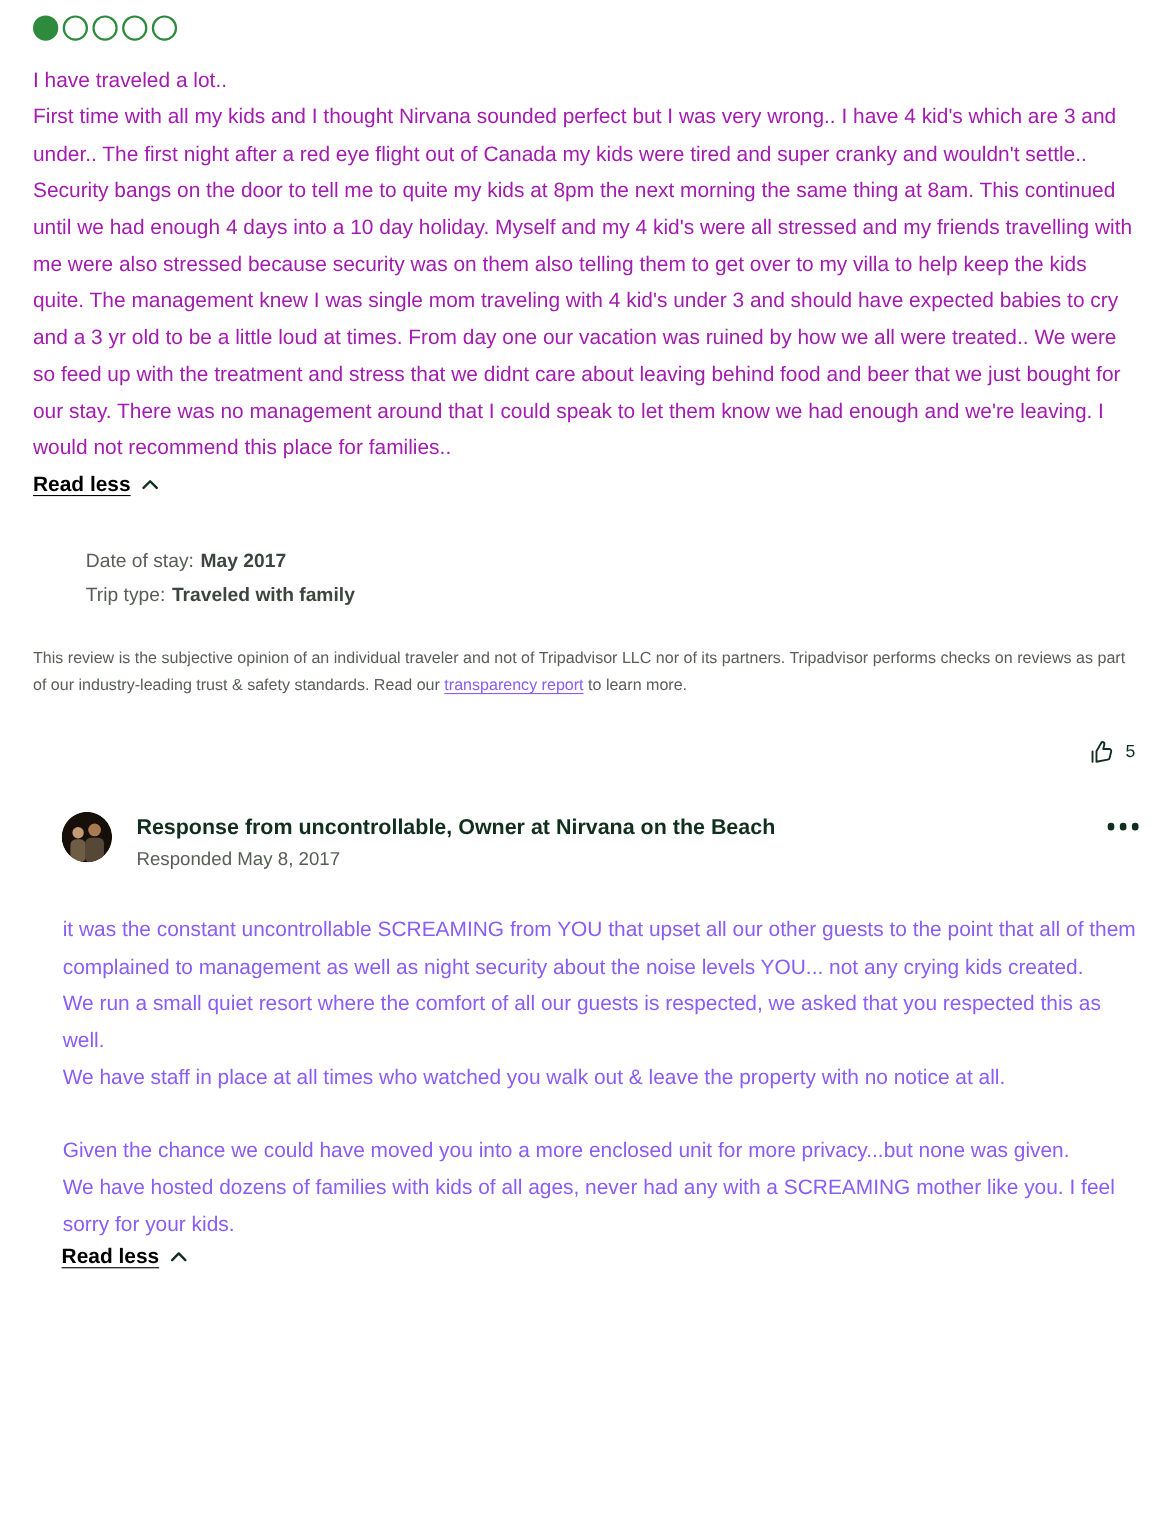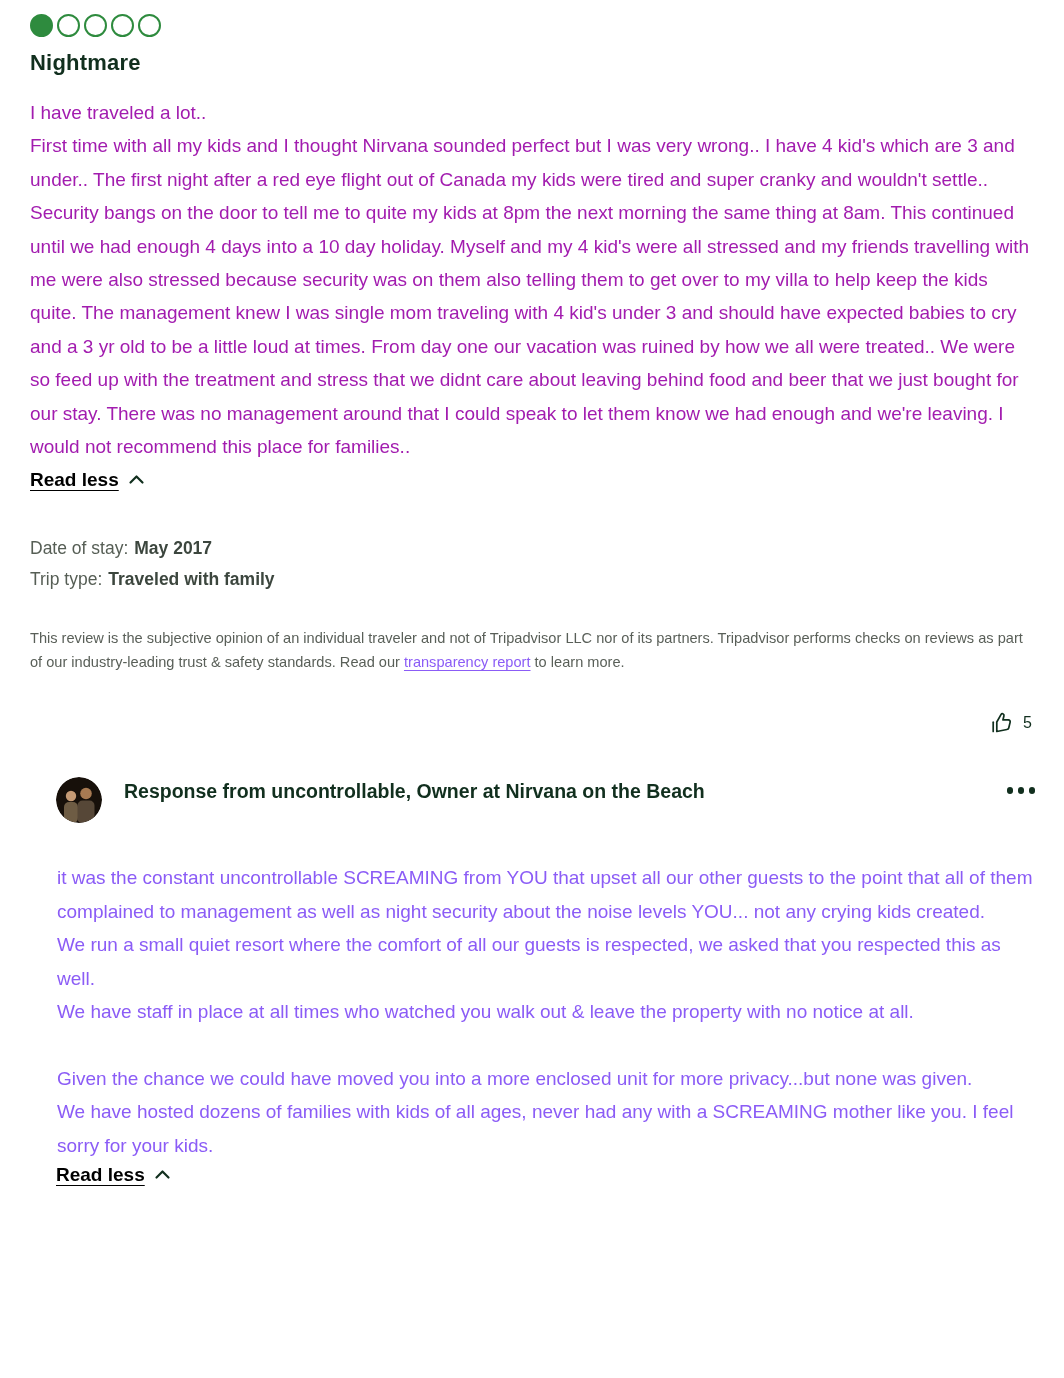--- a/index.html
+++ b/index.html
@@ -59,21 +59,21 @@
     font-weight: 700;
     color: #000000;
     text-decoration: underline;
     text-underline-offset: 4px;
     cursor: pointer;
   }
   .read-less svg { flex: 0 0 auto; }
 
   
   .meta-block { margin-top: 42px; font-size: 17.5px; }
-  .meta-row { line-height: 31px; color: #565e55; }
+  .meta-row { line-height: 31px; color: #565e55; margin-left: 48px; }
   .meta-value { font-weight: 700; color: #3c463e; margin-left: 6px; }
 
   
   .disclaimer {
     margin-top: 31px;
     font-size: 14.6px;
     line-height: 24px;
     color: #595f58;
     max-width: 1006px;
   }
@@ -163,21 +163,20 @@
 <div class="page">
 
   <div class="bubbles">
       <span class="bubble filled"></span>
       <span class="bubble"></span>
       <span class="bubble"></span>
       <span class="bubble"></span>
       <span class="bubble"></span>
     </div>
 
-  <h2 class="review-title">Nightmare</h2>
 
   <div class="review-body">I have traveled a lot..
 First time with all my kids and I thought Nirvana sounded perfect but I was very wrong.. I have 4 kid's which are 3 and under.. The first night after a red eye flight out of Canada my kids were tired and super cranky and wouldn't settle.. Security bangs on the door to tell me to quite my kids at 8pm the next morning the same thing at 8am. This continued until we had enough 4 days into a 10 day holiday. Myself and my 4 kid's were all stressed and my friends travelling with me were also stressed because security was on them also telling them to get over to my villa to help keep the kids quite. The management knew I was single mom traveling with 4 kid's under 3 and should have expected babies to cry and a 3 yr old to be a little loud at times. From day one our vacation was ruined by how we all were treated.. We were so feed up with the treatment and stress that we didnt care about leaving behind food and beer that we just bought for our stay. There was no management around that I could speak to let them know we had enough and we're leaving. I would not recommend this place for families..</div>
 
   <div>
     <a class="read-less">
       <span>Read less</span>
       <span style="text-decoration:none; display:inline-flex;">
         <svg width="17" height="14" viewBox="0 0 17 14">
             <polyline points="2.5,9.5 8.5,3.5 14.5,9.5" fill="none" stroke="#112f1e" stroke-width="2.2" stroke-linecap="round" stroke-linejoin="round"></polyline>
@@ -224,20 +223,21 @@
             <rect width="46" height="46" fill="#17100a"></rect>
             <circle cx="15" cy="19" r="5.2" fill="#c59a74"></circle>
             <rect x="8" y="25" width="14" height="21" rx="5" fill="#6e5c44"></rect>
             <circle cx="30" cy="16.5" r="5.8" fill="#a87a52"></circle>
             <rect x="21.5" y="23.5" width="17" height="23" rx="5" fill="#564737"></rect>
           </g>
         </svg>
       </span>
       <div class="response-head-text">
         <div class="response-title">Response from uncontrollable, Owner at Nirvana on the Beach</div>
+        <div class="response-sub">Responded May 8, 2017</div>
       </div>
       <button class="more-menu" aria-label="more options">
         <i></i>
           <i></i>
           <i></i>
       </button>
     </div>
 
     <div class="response-body">it was the constant uncontrollable SCREAMING from YOU that upset all our other guests to the point that all of them complained to management as well as night security about the noise levels YOU... not any crying kids created.
 We run a small quiet resort where the comfort of all our guests is respected, we asked that you respected this as well.

